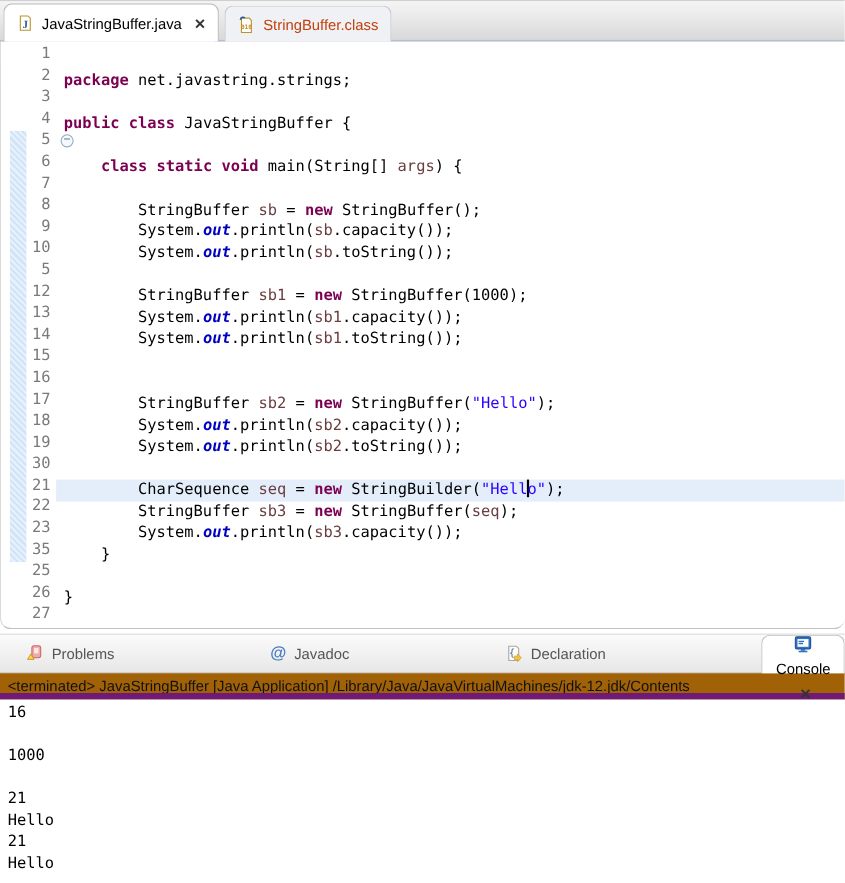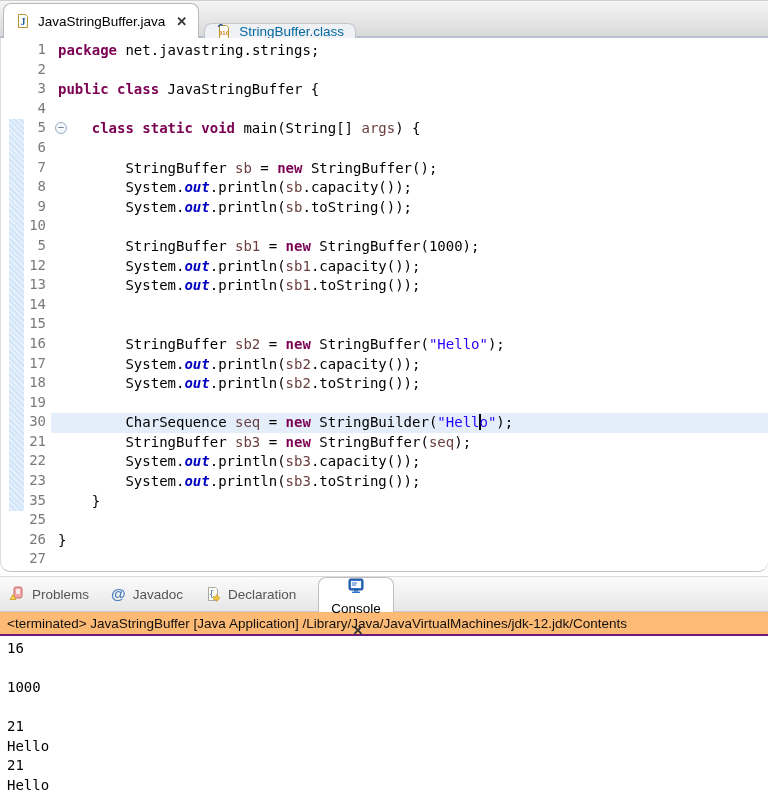--- a/index.html
+++ b/index.html
@@ -19,21 +19,21 @@
     display:flex; align-items:flex-end; padding-left:3px;
   }
   .etab {
     display:flex; align-items:center; gap:7px;
     padding:0 11px; white-space:nowrap;
     border:1px solid #b9b9b9; border-bottom:none;
     border-radius:8px 8px 0 0;
     font-size:13.5px;
   }
   .etab.active { background:#fff; height:35px; margin-bottom:-2px; z-index:2; }
-  .etab.inactive { background:#eff1f5; height:15px; margin-bottom:-2px; margin-left:5px; border-color:#c3c7cf; color:#0369a1;margin-top:32px; }
+  .etab.inactive { background:#eff1f5; height:33px; margin-bottom:-2px; margin-left:5px; border-color:#c3c7cf; color:#c2410c;margin-top:32px; }
   .closex { font-weight:600; font-size:13px; color:#333; margin-left:4px; cursor:default; }
   
   .editor-frame {
     height:534px; overflow:hidden; position:relative;
     background:#fff;
     border-left:1px solid #dcdcdc; border-bottom:1px solid #c2c2c2;
     border-radius:0 0 10px 10px;
     display:flex;
   }
   .gutter {
@@ -49,51 +49,51 @@
   .lnum { height:19.6px; text-align:right; padding-right:5px; position:relative; }
   .fold-icon {
     position:absolute; right:-16px; top:3px;
     width:12px; height:12px; border:1px solid #95aac2; border-radius:50%;
     background:#f5f9fd; color:#4e6176;
     font-size:11px; line-height:9px; text-align:center;
     font-family:"Liberation Sans",sans-serif;
   }
   .code-area {
     flex:1 1 auto; padding-top:3px; position:relative;
-    font-family:"DejaVu Sans Mono", monospace; font-size:14px;
+    font-family:"DejaVu Sans Mono", monospace; font-size:14px;margin-top:23px;
   }
   .cl { height:19.6px; line-height:19.6px; white-space:pre; padding-left:7px; }
   .cl.hl { background:var(--hl,#e4eefb); }
   .tok-p { color:#000; }
   .tok-k { color:var(--kw,#7B0052); font-weight:bold; }
   .tok-s { color:var(--str,#2A00FF); }
   .tok-v { color:var(--vr,#6A3E3E); }
   .tok-o { color:var(--fld,#0000C0); font-weight:bold; font-style:italic; }
   .caret { display:inline-block; width:2px; height:16px; background:#000; vertical-align:-3px; margin:0 -1px; }
   
   .bottom-strip {
     margin-top:4px; height:36px;
     background:linear-gradient(#fbfbfb,#e7e7e7);
     border-top:1px solid #dadada; border-bottom:1px solid #c9c9c9;
-    display:flex; align-items:center; padding-left:9px;
+    display:flex; align-items:center; padding-left:24px;justify-content:space-between;
   }
   .btab {
     display:flex; align-items:center; gap:7px; margin-right:22px;
     color:#555; white-space:nowrap;
   }
   .btab.console-tab {
     align-self:flex-end; height:35px; margin-bottom:-1px; margin-right:0;
     background:#fff; border:1px solid #c0c0c0; border-bottom:none;
     border-radius:8px 8px 0 0; padding:0 12px; color:#000;flex-direction:column;
   }
   .console-header {
     height:24px; padding:4px 4px 2px 7px;
-    border-bottom:2px solid #701a75;
+    border-bottom:6px solid #701a75;
     white-space:nowrap; overflow:hidden;
-    font-size:13.5px; color:#111; background:#fdba74;
+    font-size:13.5px; color:#111; background:#a16207;
   }
   .console-out {
     font-family:"DejaVu Sans Mono", monospace; font-size:14px;
     padding:3px 0 0 7px; background:#fff;
   }
   .console-line { height:19.5px; line-height:19.5px; white-space:pre; }
   .icon16 { width:16px; height:16px; flex:0 0 16px; }
   .at-glyph { color:#4a7ec0; font-size:15px; font-weight:bold; line-height:16px; }
 </style>
 </head>
@@ -167,21 +167,20 @@
       <div class="cl"><span class="tok-p">        System.</span><span class="tok-o">out</span><span class="tok-p">.println(</span><span class="tok-v">sb1</span><span class="tok-p">.toString());</span></div>
       <div class="cl"></div>
       <div class="cl"></div>
       <div class="cl"><span class="tok-p">        StringBuffer </span><span class="tok-v">sb2</span><span class="tok-p"> = </span><span class="tok-k">new</span><span class="tok-p"> StringBuffer(</span><span class="tok-s">"Hello"</span><span class="tok-p">);</span></div>
       <div class="cl"><span class="tok-p">        System.</span><span class="tok-o">out</span><span class="tok-p">.println(</span><span class="tok-v">sb2</span><span class="tok-p">.capacity());</span></div>
       <div class="cl"><span class="tok-p">        System.</span><span class="tok-o">out</span><span class="tok-p">.println(</span><span class="tok-v">sb2</span><span class="tok-p">.toString());</span></div>
       <div class="cl"></div>
       <div class="cl hl"><span class="tok-p">        CharSequence </span><span class="tok-v">seq</span><span class="tok-p"> = </span><span class="tok-k">new</span><span class="tok-p"> StringBuilder(</span><span class="tok-s">"Hell</span><span class="caret"></span><span class="tok-s">o"</span><span class="tok-p">);</span></div>
       <div class="cl"><span class="tok-p">        StringBuffer </span><span class="tok-v">sb3</span><span class="tok-p"> = </span><span class="tok-k">new</span><span class="tok-p"> StringBuffer(</span><span class="tok-v">seq</span><span class="tok-p">);</span></div>
       <div class="cl"><span class="tok-p">        System.</span><span class="tok-o">out</span><span class="tok-p">.println(</span><span class="tok-v">sb3</span><span class="tok-p">.capacity());</span></div>
-      <div class="cl"><span class="tok-p">        System.</span><span class="tok-o">out</span><span class="tok-p">.println(</span><span class="tok-v">sb3</span><span class="tok-p">.toString());</span></div>
       <div class="cl"><span class="tok-p">    }</span></div>
       <div class="cl"></div>
       <div class="cl"><span class="tok-p">}</span></div>
       <div class="cl"></div>
     </div>
 </div>
 
 <div class="bottom-strip">
   <div class="btab">
     <svg class="icon16" viewBox="0 0 16 16">

